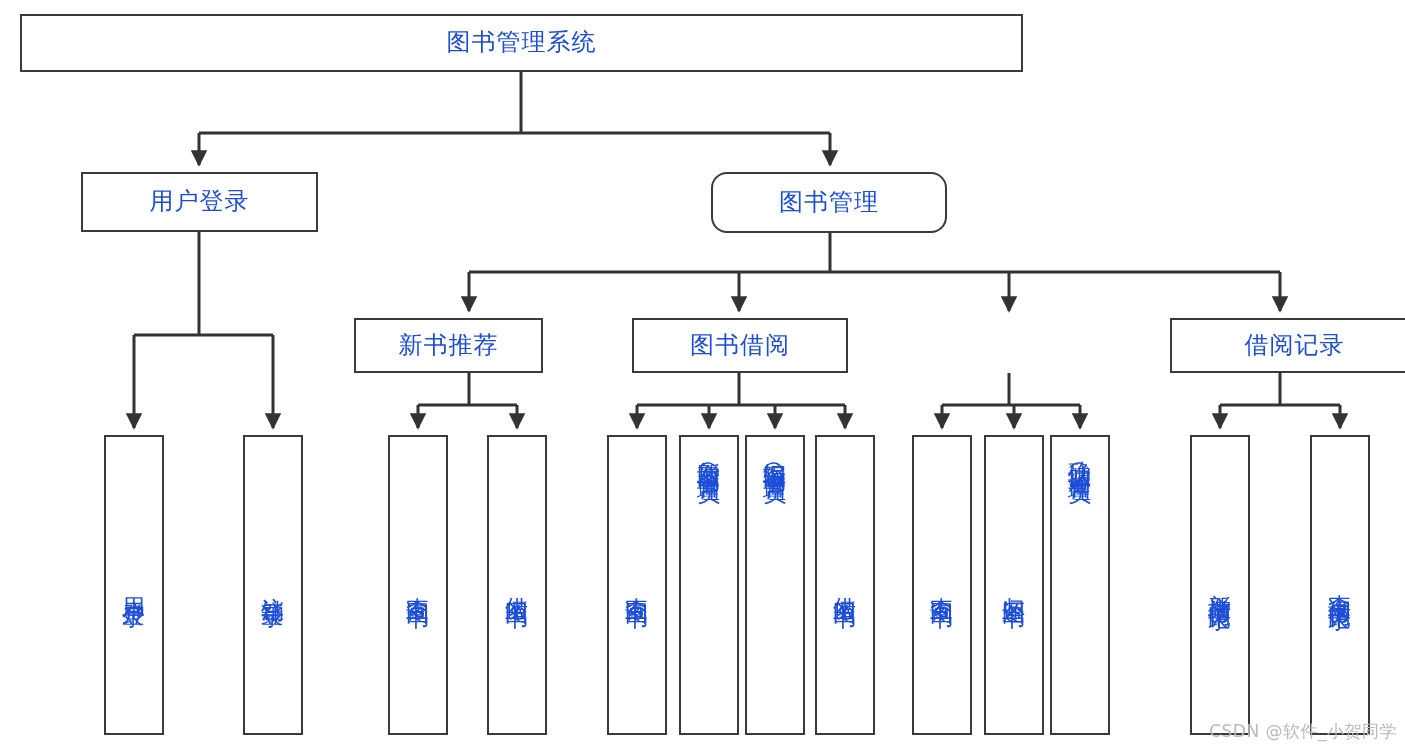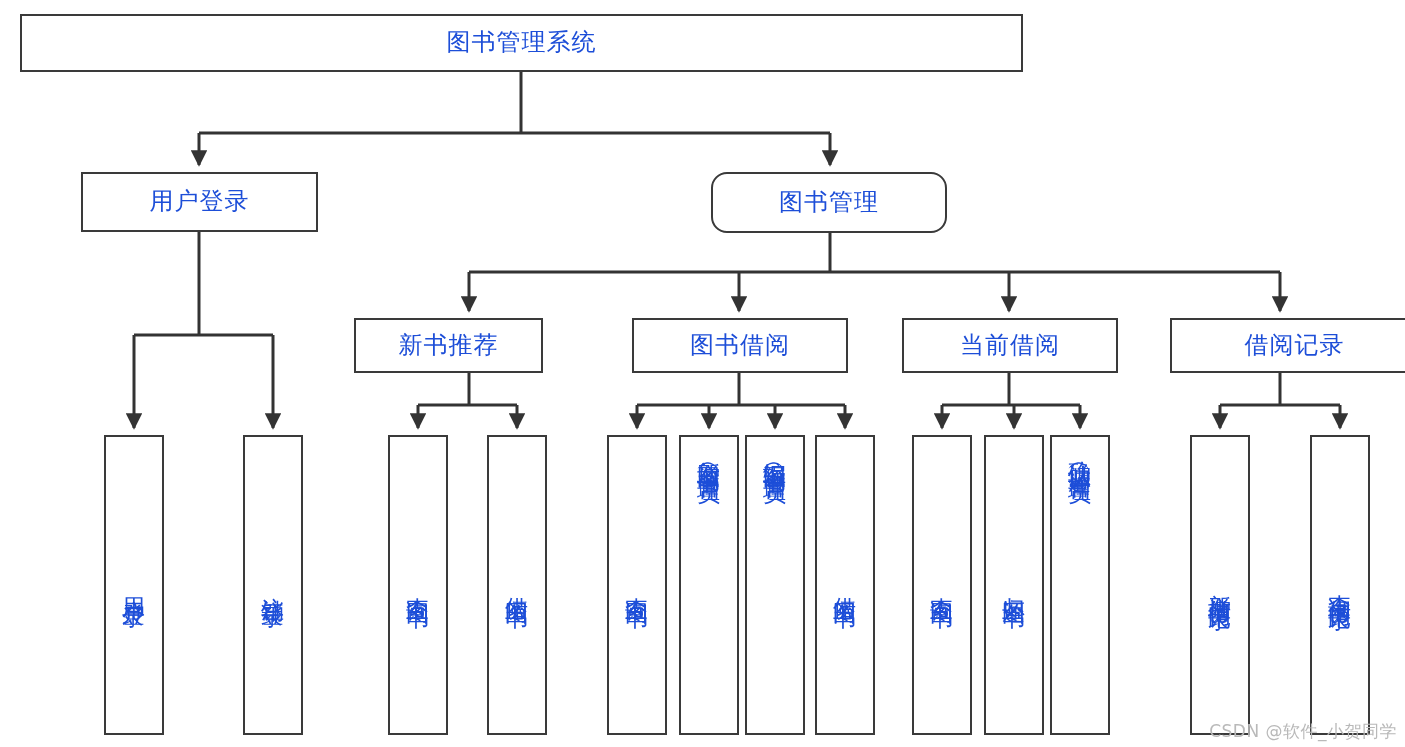--- a/index.html
+++ b/index.html
@@ -140,23 +140,20 @@
   <div class="node horiz" style="left:711px; top:172px; width:236px; height:61px;border-radius:16px;">
     <span class="node-label">图书管理</span>
   </div>
 
   <div class="node horiz" style="left:354px; top:318px; width:189px; height:55px;">
     <span class="node-label">新书推荐</span>
   </div>
   <div class="node horiz" style="left:632px; top:318px; width:216px; height:55px;">
     <span class="node-label">图书借阅</span>
   </div>
-  <div class="node horiz" style="left:902px; top:318px; width:216px; height:55px;">
-    <span class="node-label">当前借阅</span>
-  </div>
   <div class="node horiz" style="left:1170px; top:318px; width:249px; height:55px;">
     <span class="node-label">借阅记录</span>
   </div>
 
   <div class="node vert centered" style="left:104px; top:435px; width:60px; height:300px;">
     <span class="node-label">用户登录</span>
   </div>
   <div class="node vert centered" style="left:243px; top:435px; width:60px; height:300px;">
     <span class="node-label">注销登录</span>
   </div>

